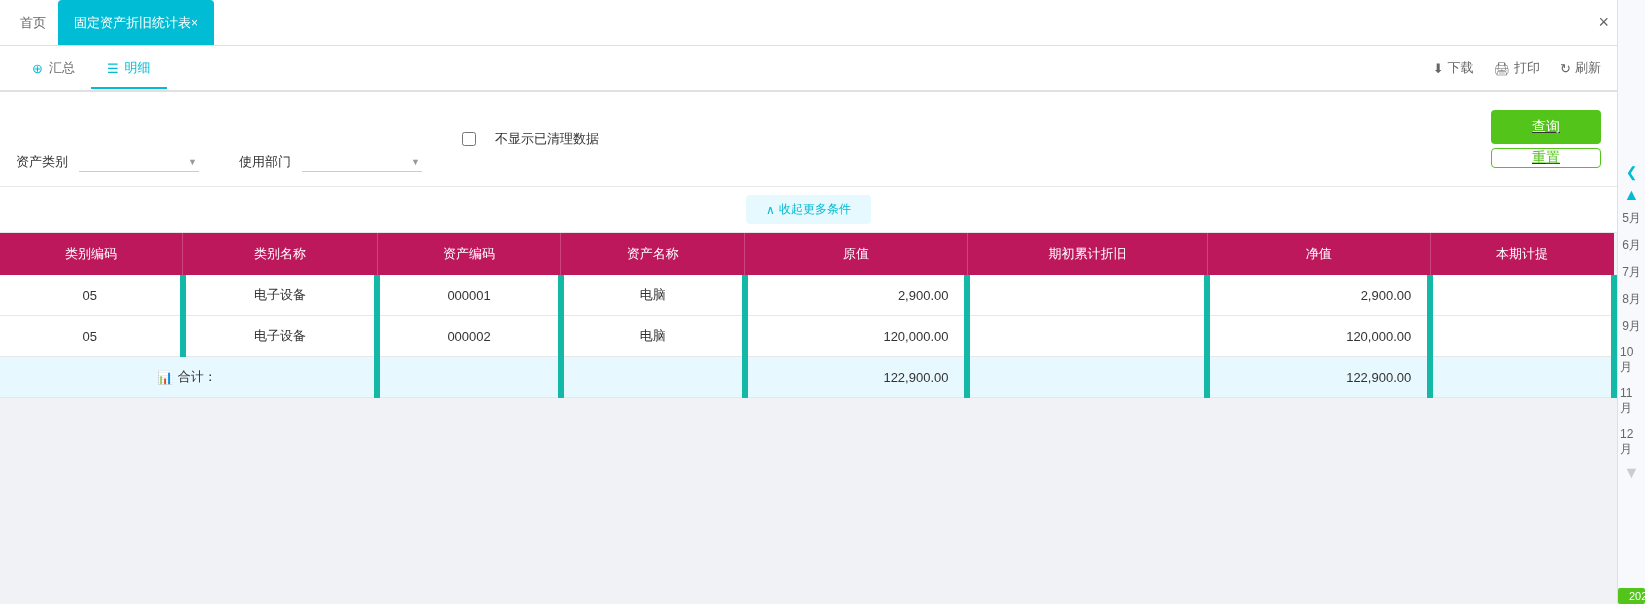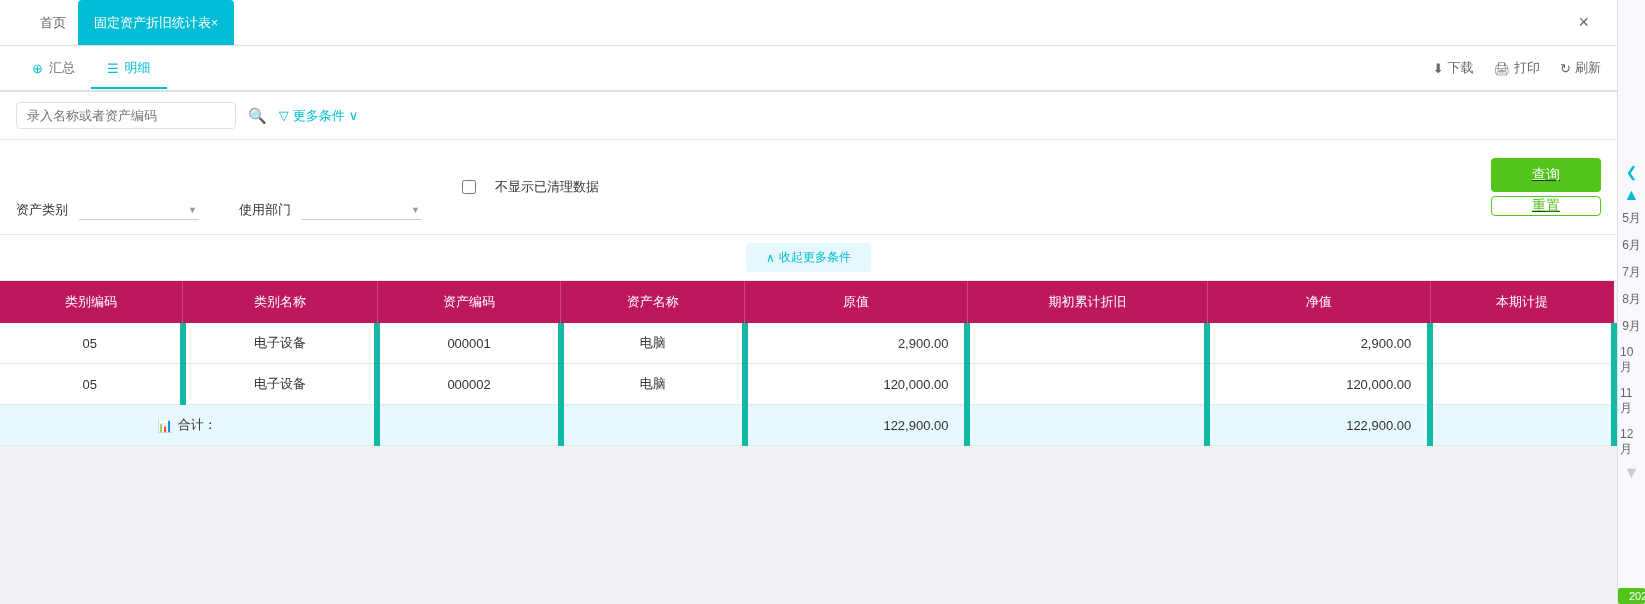--- a/index.html
+++ b/index.html
@@ -2,21 +2,21 @@
 <html><head>
   <meta charset="utf-8">
   <style>
     * { box-sizing: border-box; margin: 0; padding: 0; }
     body { font-family: "Microsoft YaHei", "PingFang SC", sans-serif; font-size: 13px; background: #f0f2f5; color: #333; width: 1645px; height: 604px; overflow: hidden; display: flex; }
 
     
     .main-area { flex: 1; background: #f0f2f5; display: flex; flex-direction: column; }
 
     
-    .top-nav { background: #fff; display: flex; align-items: center; border-bottom: 1px solid #e0e0e0; height: 46px; padding: 0 28px; }
+    .top-nav { background: #fff; display: flex; align-items: center; border-bottom: 1px solid #e0e0e0; height: 46px; padding: 0 8px; }
     .nav-home { color: #666; cursor: pointer; padding: 0 12px; font-size: 13px; }
     .nav-tab { background: #00bcd4; color: #fff; padding: 8px 16px; border-radius: 4px 4px 0 0; display: flex; align-items: center; font-size: 13px; cursor: pointer; height: 100%; }
     .nav-tab-close { color: #fff; font-size: 12px; cursor: pointer; }
     .window-close { margin-left: auto; color: #666; font-size: 18px; cursor: pointer; }
 
     
     .sub-tab-bar { background: #fff; display: flex; align-items: center; padding: 0 16px; border-bottom: 2px solid #e0e0e0; height: 46px; }
     .sub-tab { display: flex; align-items: center; gap: 6px; padding: 10px 16px; cursor: pointer; color: #666; font-size: 13px; border-bottom: 2px solid transparent; margin-bottom: -2px; }
     .sub-tab.active { color: #00bcd4; border-bottom: 2px solid #00bcd4; }
     .sub-tab-actions { margin-left: auto; display: flex; align-items: center; gap: 20px; color: #666; font-size: 13px; }
@@ -98,29 +98,20 @@
         <span>🖨</span>
         <span>打印</span>
       </div>
       <div class="sub-tab-action">
         <span>↻</span>
         <span>刷新</span>
       </div>
     </div>
   </div>
 
-  <div class="search-bar">
-    <input class="search-input" type="text" placeholder="录入名称或者资产编码" style="">
-    <span class="search-icon">🔍</span>
-    <div class="more-filter">
-      <span>▽</span>
-      <span>更多条件</span>
-      <span>∨</span>
-    </div>
-  </div>
 
   <div class="filter-area">
     <div class="filter-row">
       <div class="filter-item">
         <span class="filter-label">资产类别</span>
         <div class="filter-select-wrapper">
           <select class="filter-select">
             <option value=""></option>
           </select>
         </div>

